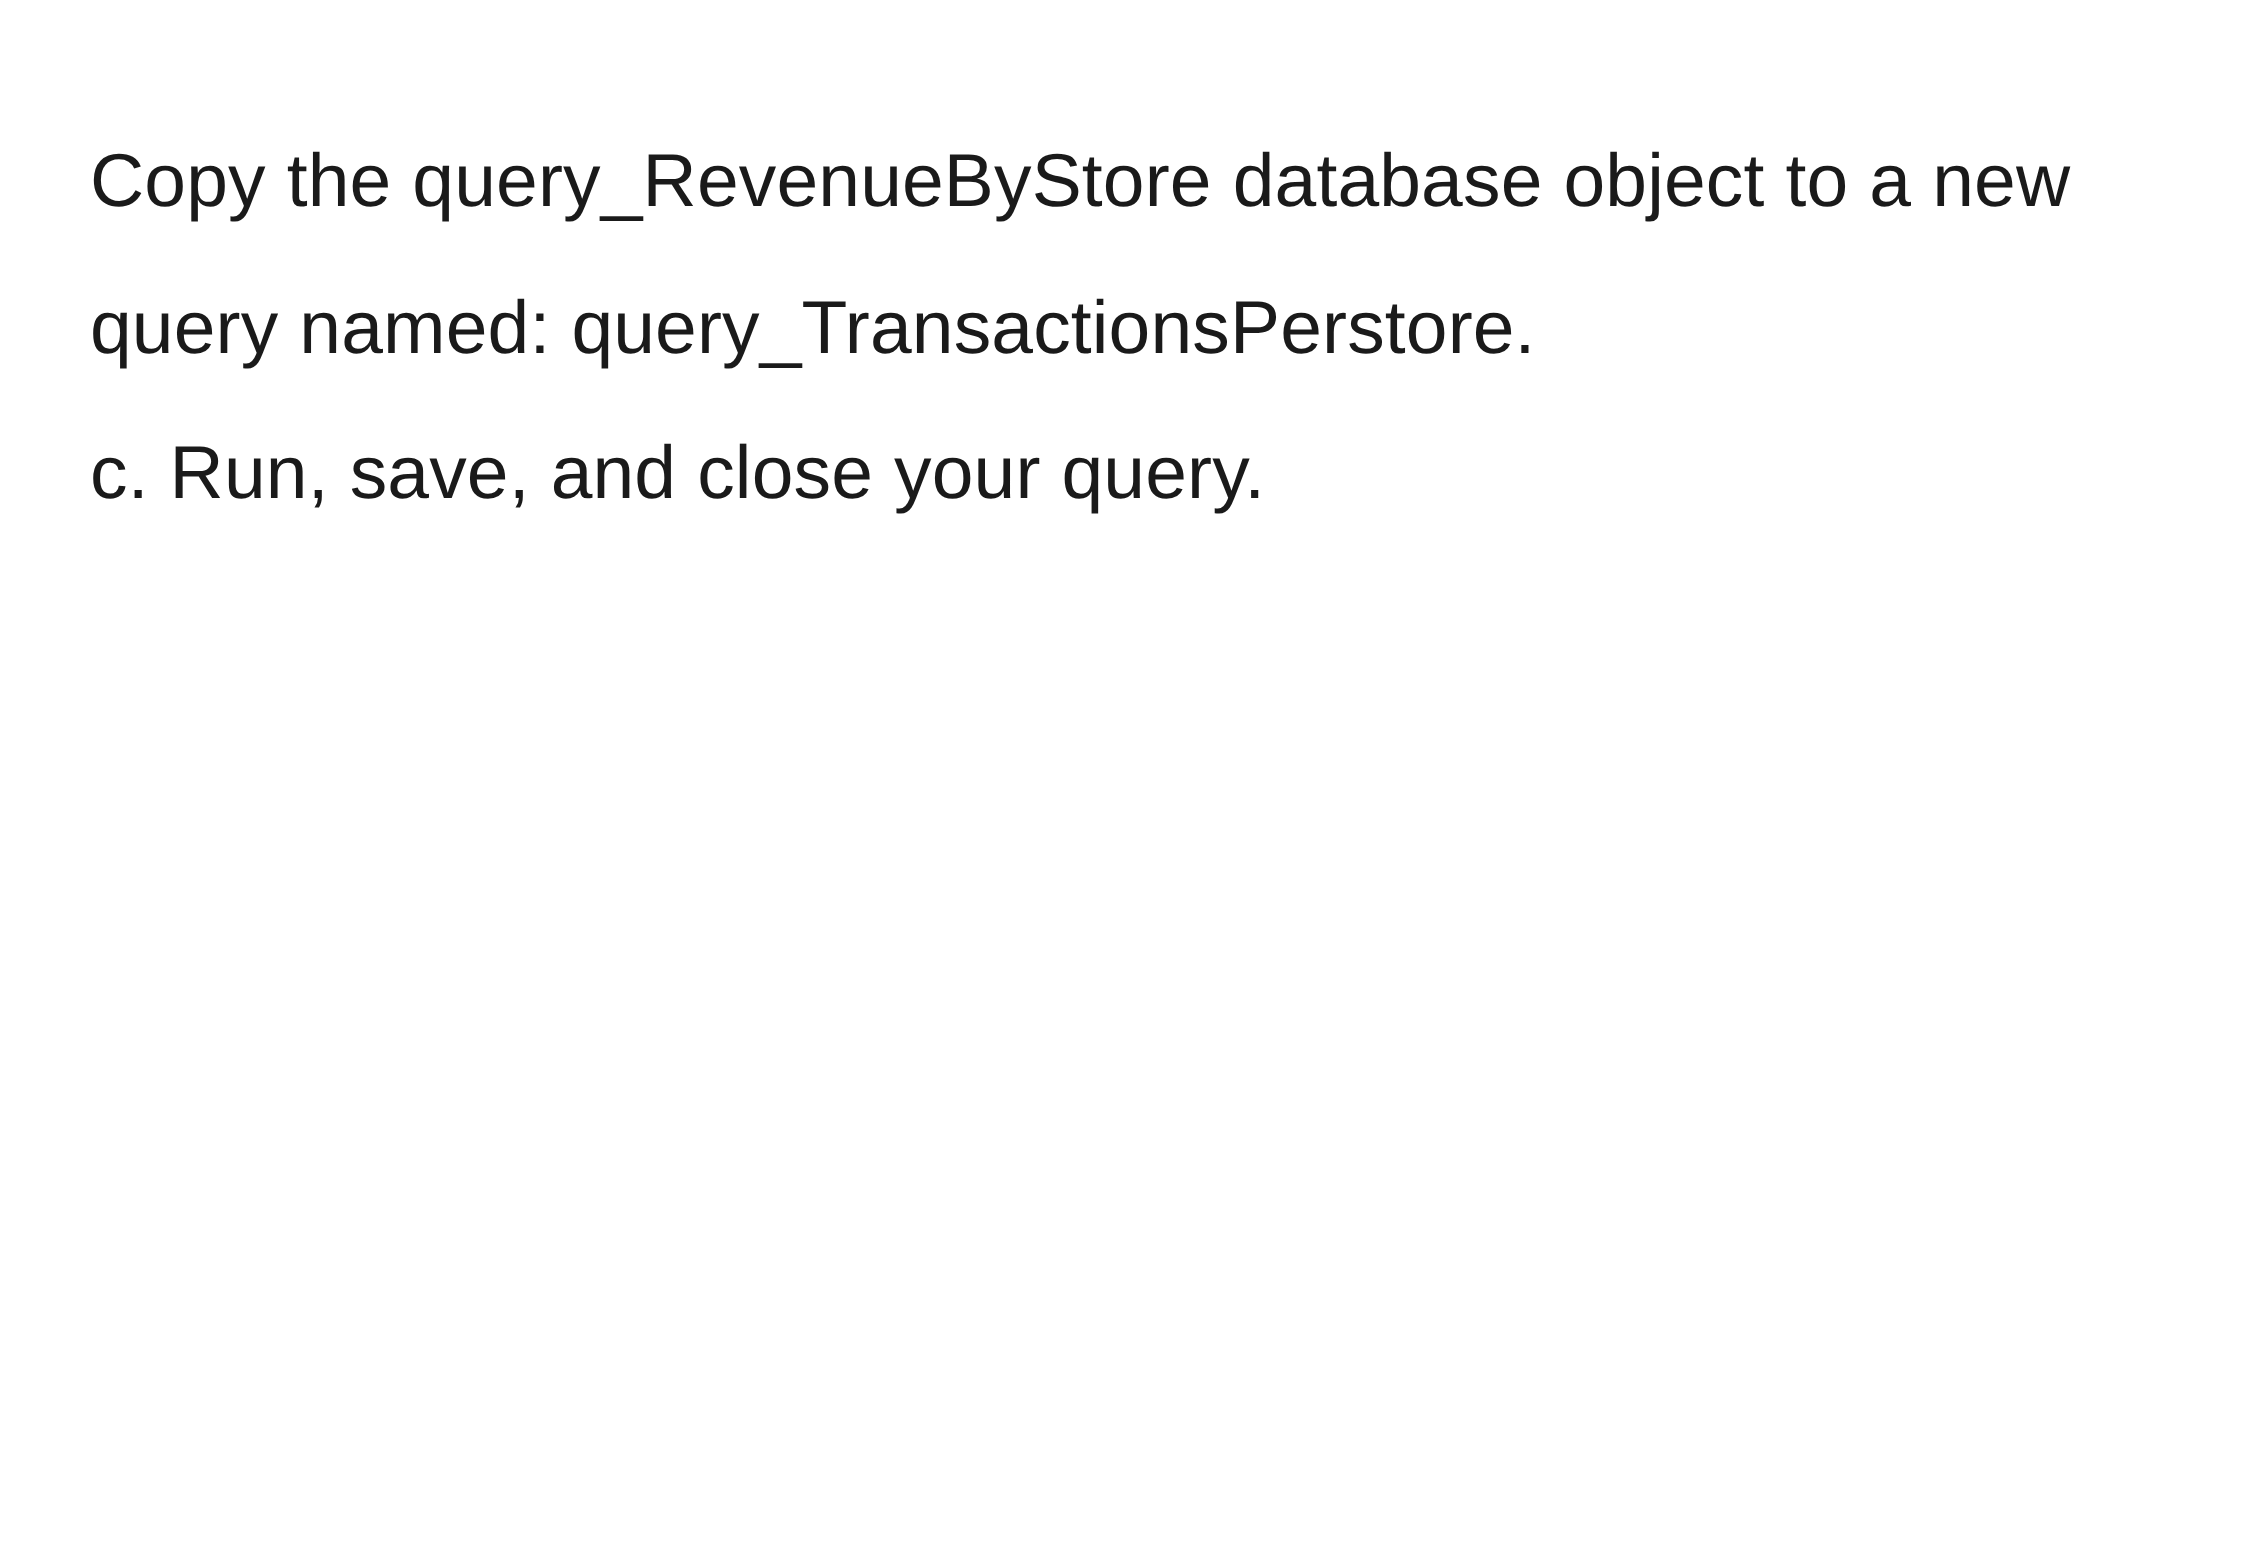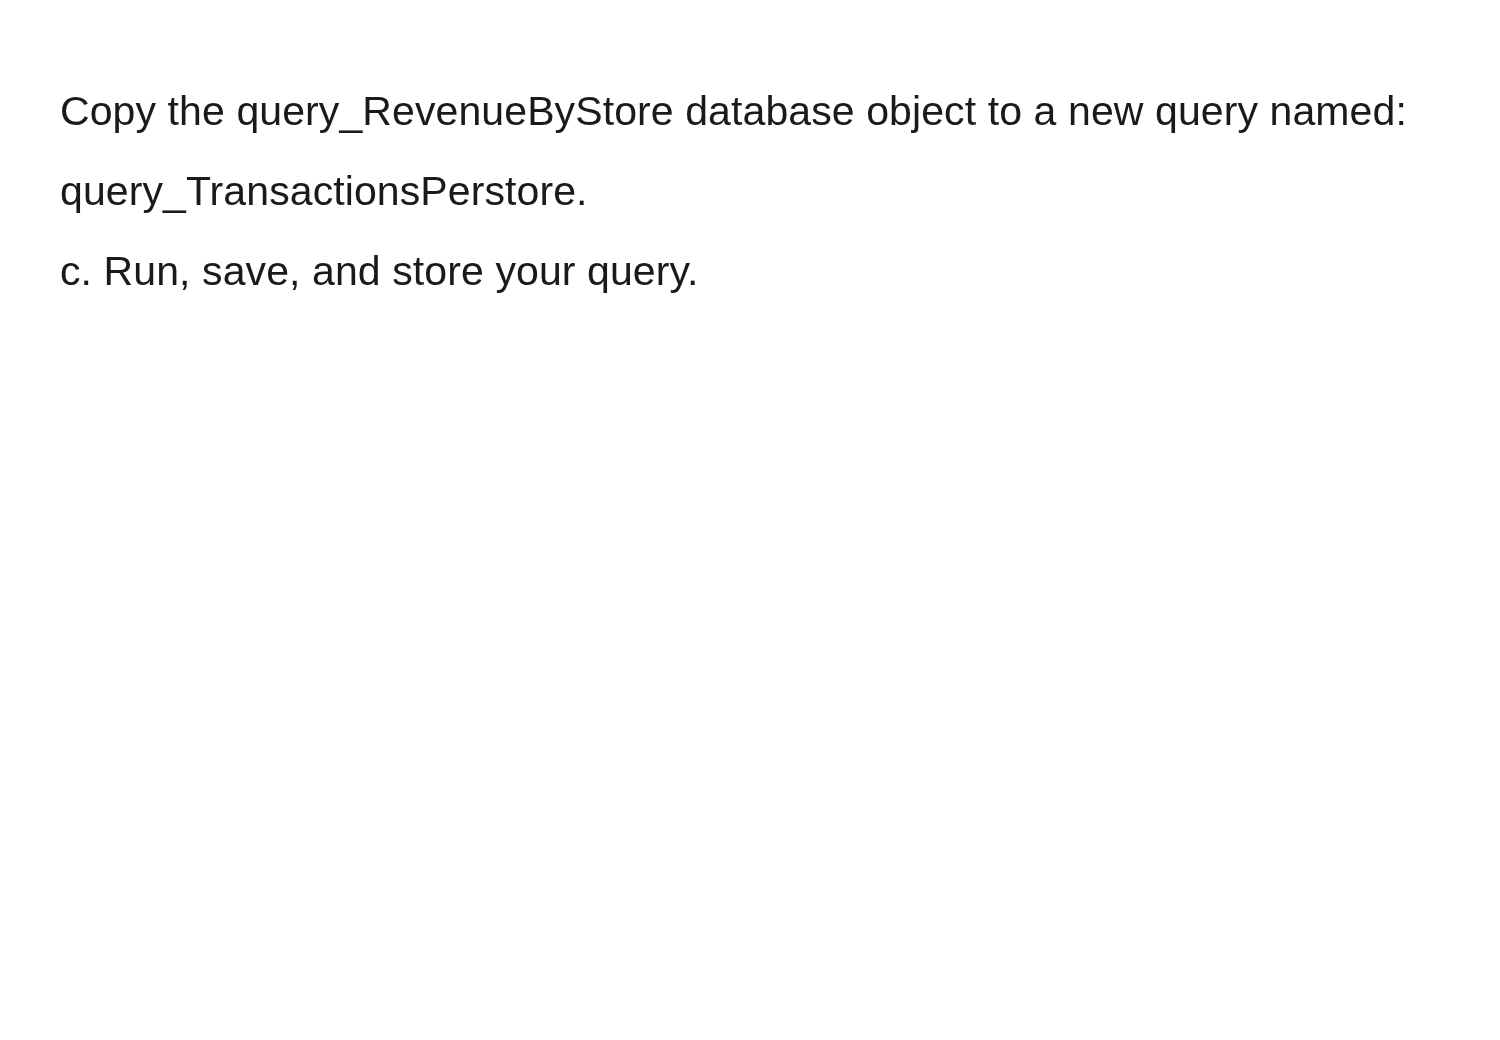--- a/index.html
+++ b/index.html
@@ -12,30 +12,30 @@
     color: #1a1a1a;
     overflow: hidden;
   }
   .page {
     box-sizing: border-box;
     padding: 72px 60px 60px 60px;
     width: 100%;
     height: 100%;
   }
   .para {
-    font-size: 41px;
+    font-size: 50px;
     line-height: 1.95;
     font-weight: 400;
     letter-spacing: 0.1px;
     margin: 0;
   }
 </style>
 </head>
 <body>
 
 <div class="page">
   <p class="para">
     <span>Copy the query_RevenueByStore database object to a new query named: query_TransactionsPerstore.</span>
   </p>
   <p class="para">
-    <span>c. Run, save, and store your query.</span>
+    <span>c. Run, save, and close your query.</span>
   </p>
 </div>
 
 </body></html>

